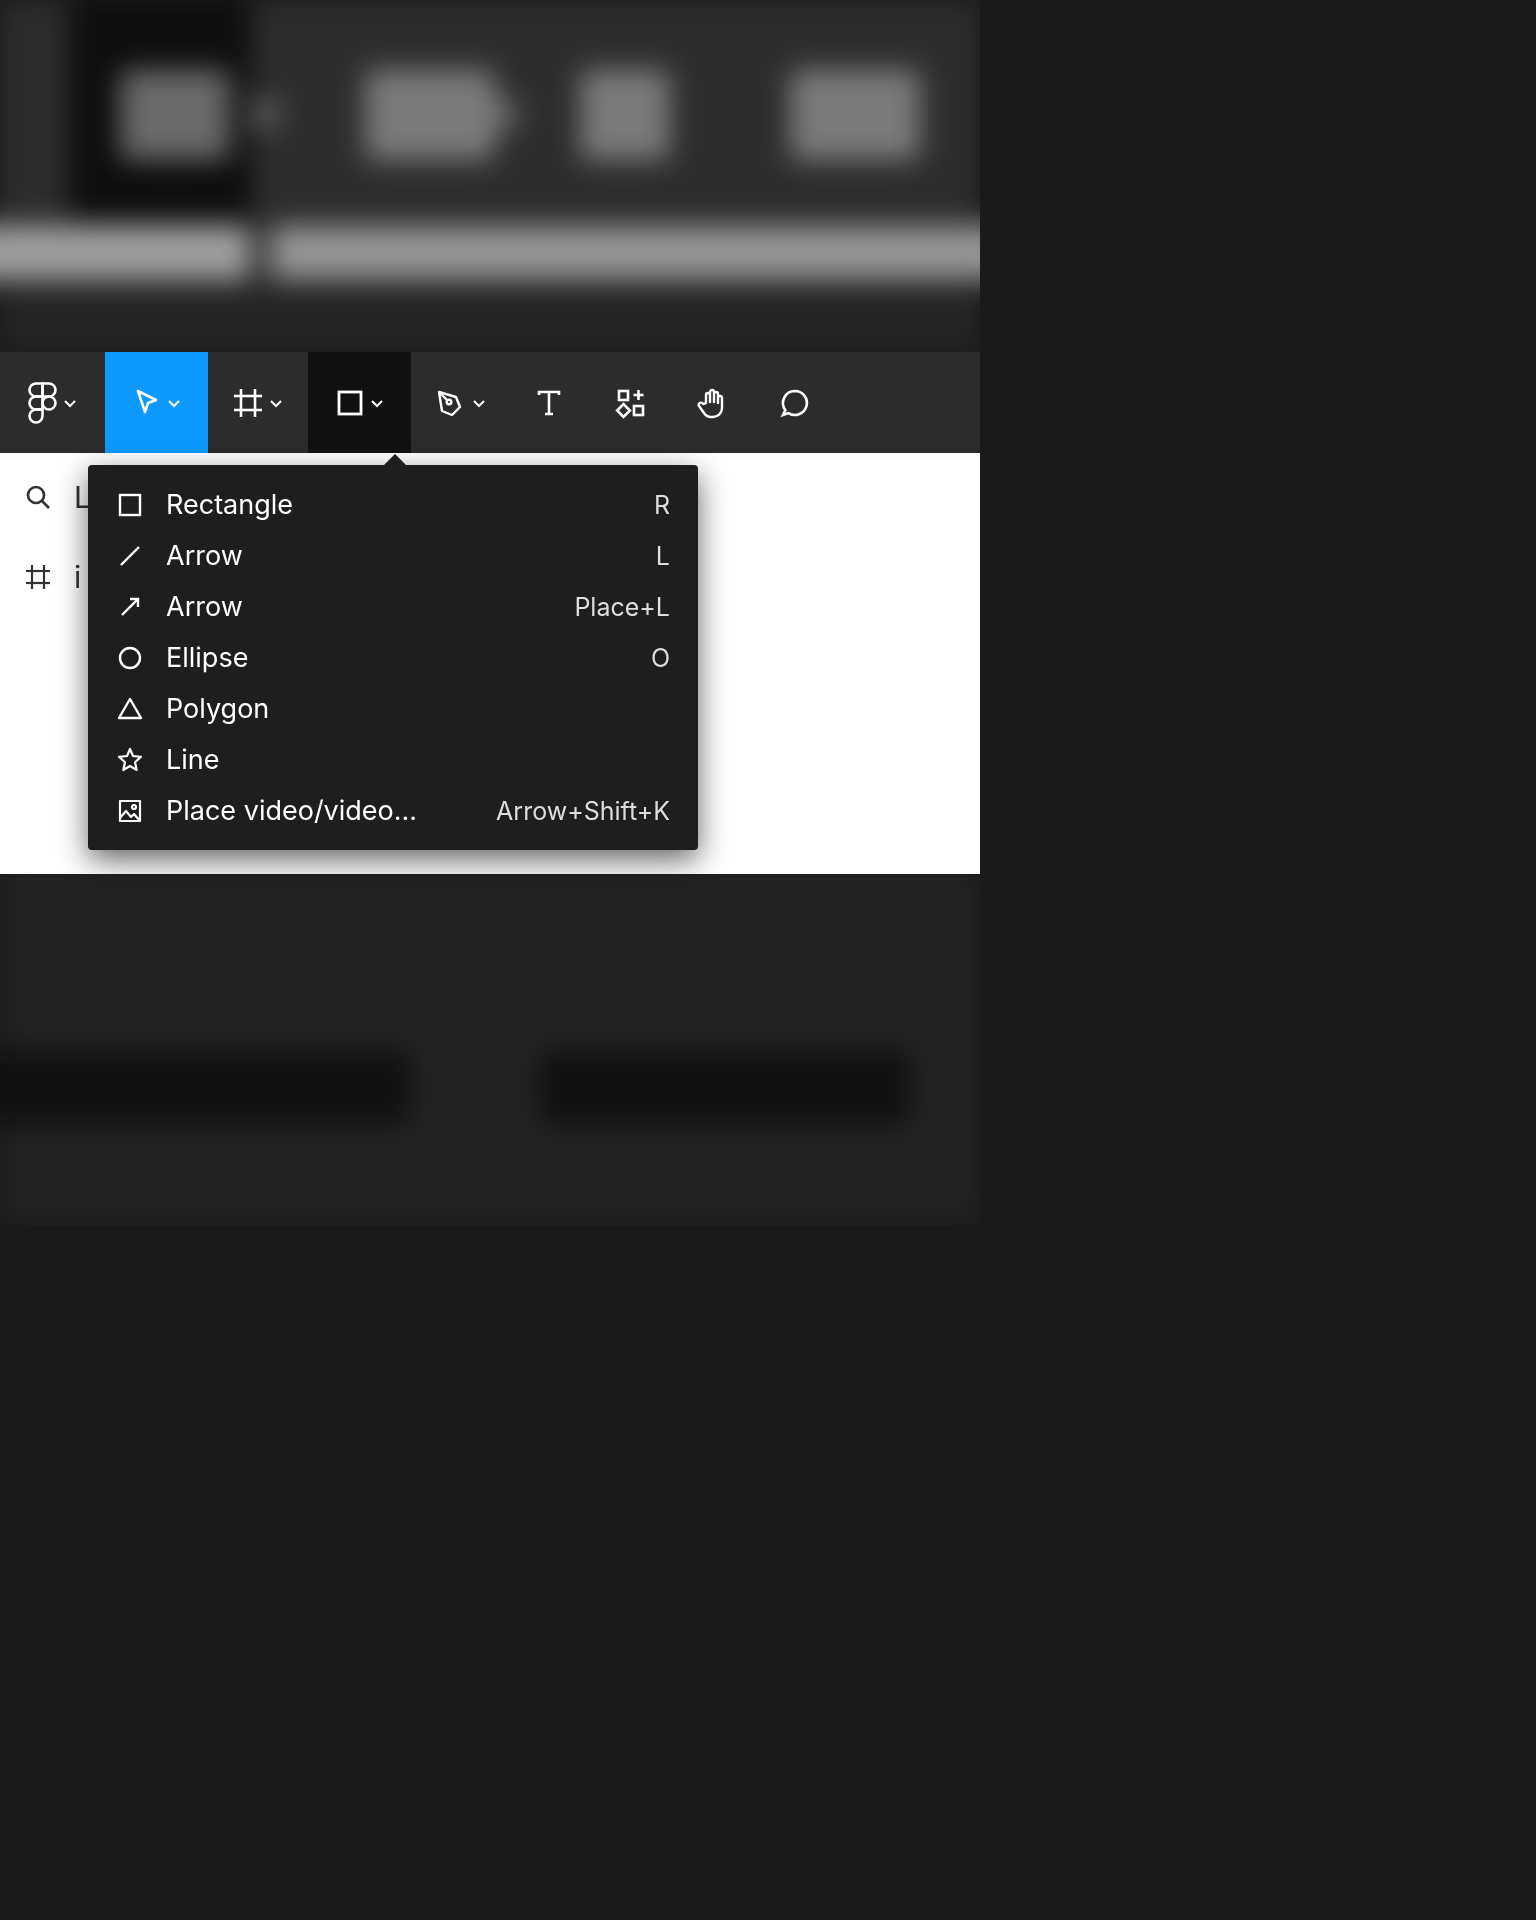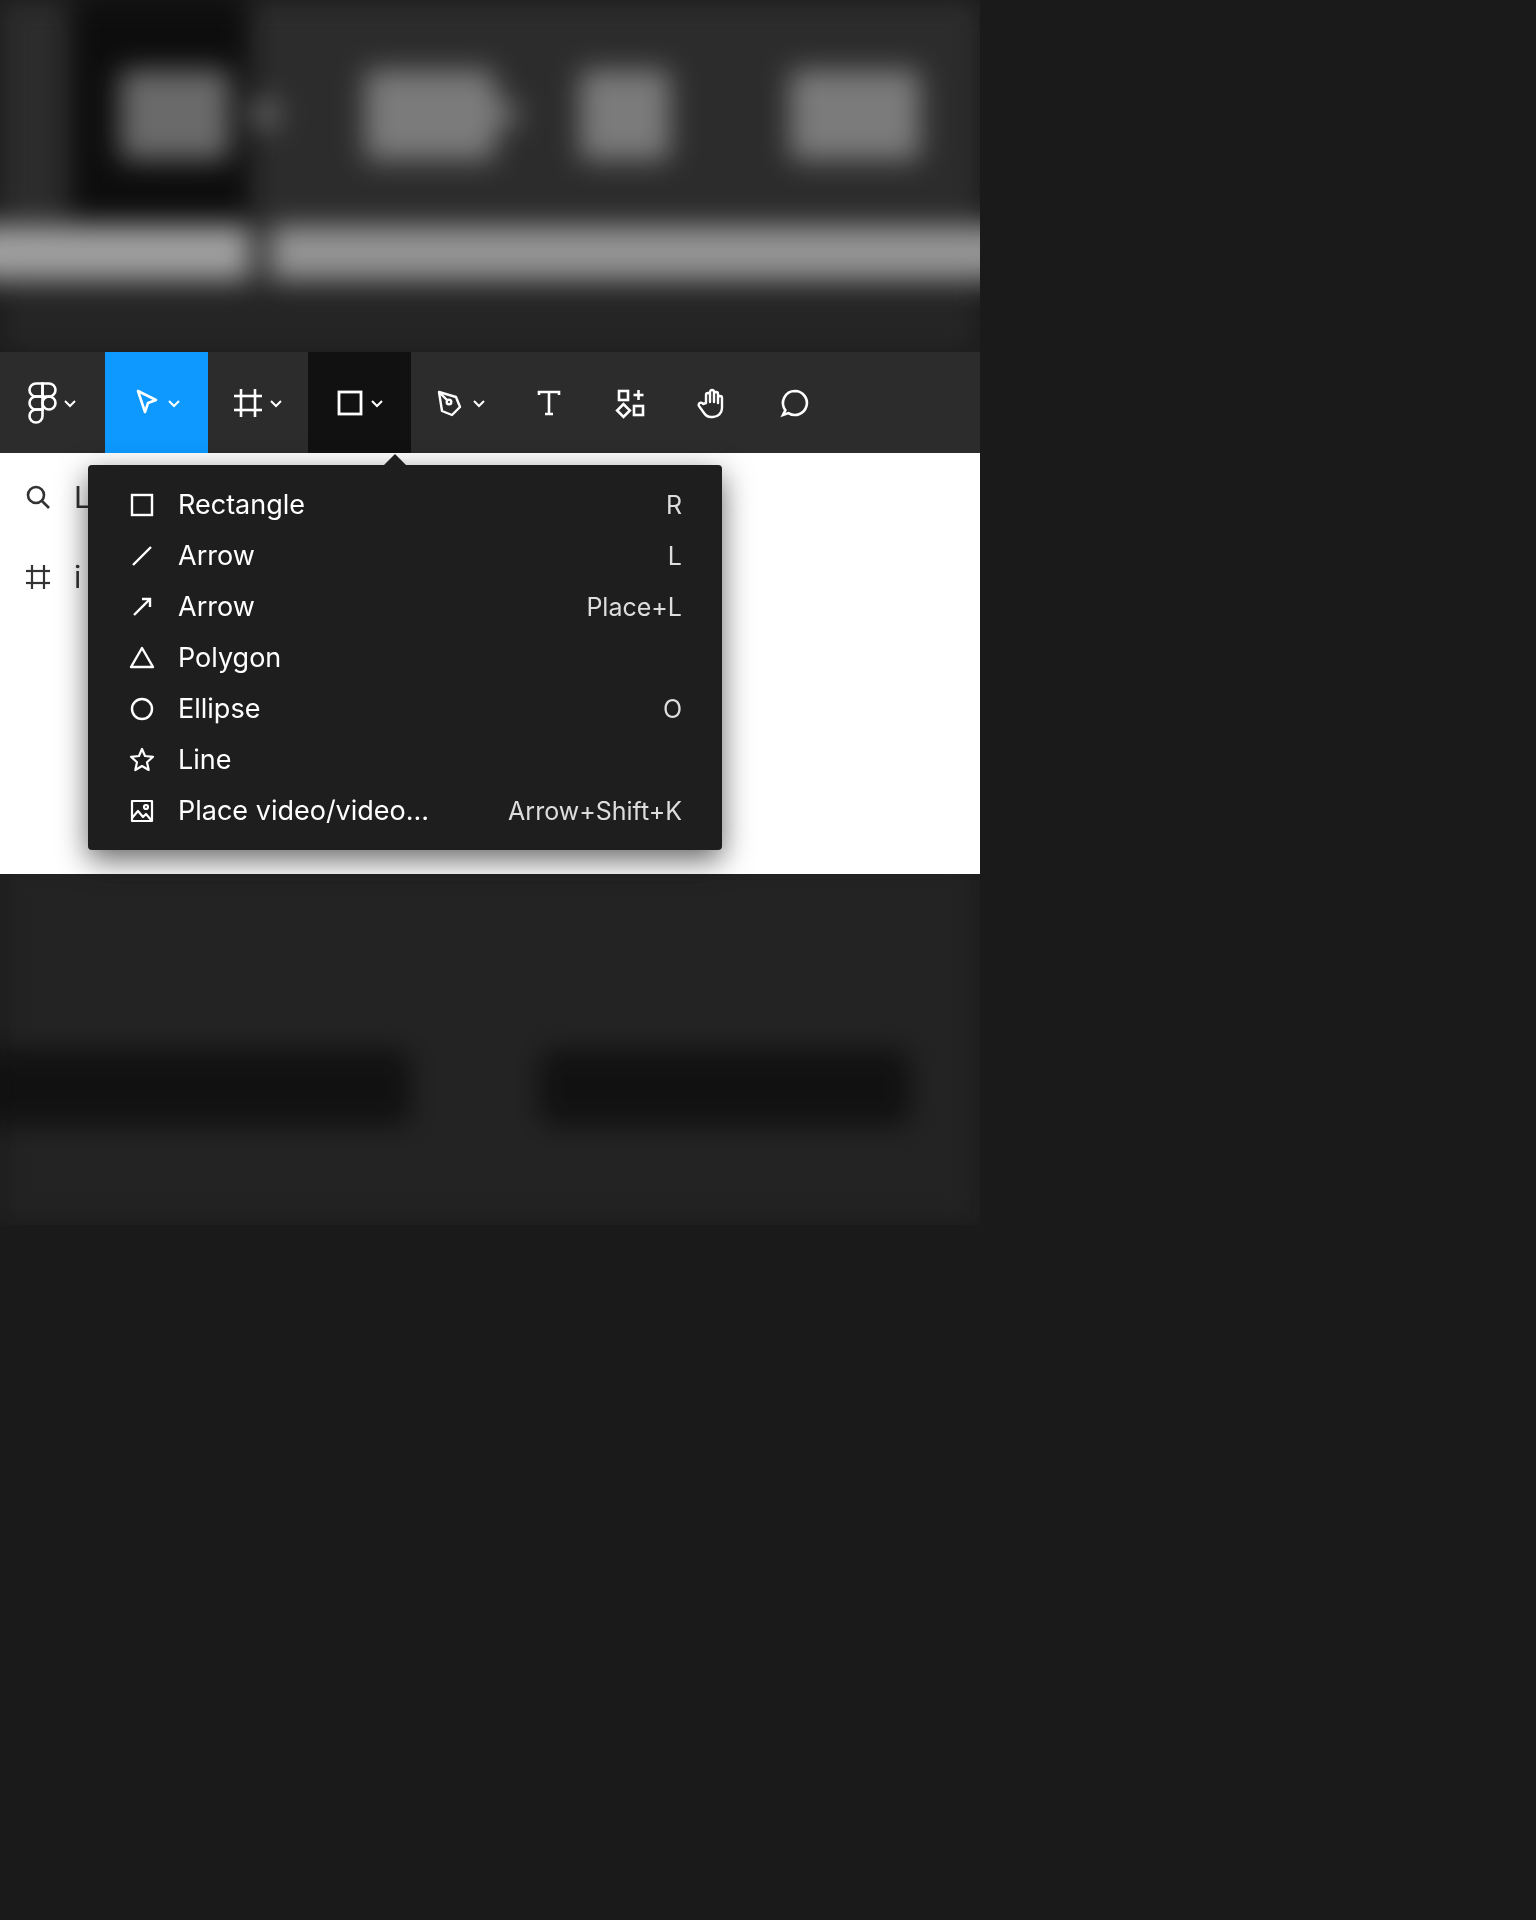--- a/index.html
+++ b/index.html
@@ -46,21 +46,21 @@
   .w-hand{width:82px}
   .w-cmt{width:82px}
 
   .panel{position:absolute;left:0;right:0;top:101px;bottom:0;background:#fff;}
   .panel-row{position:absolute;left:0;height:72px;display:flex;align-items:center;gap:22px;padding-left:24px;color:#333;font-size:30px;}
   .panel-row svg{flex:none}
   .row-search{top:8px}
   .row-layer {top:88px}
 
   
-  .dropdown{position:absolute;left:88px;top:113px;width:610px;background:#1e1e1e;border-radius:4px;box-shadow:0 10px 30px rgba(0,0,0,.6),0 0 0 1px rgba(255,255,255,.05);padding:14px 12px;}
+  .dropdown{position:absolute;left:88px;top:113px;width:610px;background:#1e1e1e;border-radius:4px;box-shadow:0 10px 30px rgba(0,0,0,.6),0 0 0 1px rgba(255,255,255,.05);padding:14px 0;}
   .dropdown::before{content:"";position:absolute;top:-11px;left:296px;border:11px solid transparent;border-bottom-color:#1e1e1e;border-top:none;}
   .menu-item{display:flex;align-items:center;height:51px;padding:0 28px 0 24px;color:#fff;font-size:27px;cursor:pointer;}
   .mi-icon{width:36px;display:flex;justify-content:center;margin-right:18px;}
   .mi-label{flex:1;text-align:left;}
   .mi-short{color:#ddd;font-size:25px;margin-left:12px;}
 </style>
 </head>
 <body>
 
 <div class="bg-blur">
@@ -221,35 +221,35 @@
         <svg width="26" height="26" viewBox="0 0 26 26" fill="none" stroke="#fff" stroke-width="2.4">
             <line x1="5" y1="21" x2="21" y2="5"></line>
             <path d="M13 5h8v8"></path>
           </svg>
       </span>
       <span class="mi-label">Arrow</span>
       <span class="mi-short">Place+L</span>
     </div>
     <div class="menu-item">
       <span class="mi-icon">
+        <svg width="26" height="26" viewBox="0 0 26 26" fill="none" stroke="#fff" stroke-width="2.4">
+            <circle cx="13" cy="13" r="10"></circle>
+          </svg>
+      </span>
+      <span class="mi-label">Ellipse</span>
+      <span class="mi-short">O</span>
+    </div>
+    <div class="menu-item">
+      <span class="mi-icon">
         <svg width="26" height="26" viewBox="0 0 26 26" fill="none" stroke="#fff" stroke-width="2.4" stroke-linejoin="round">
             <path d="M13 3L24 22H2z"></path>
           </svg>
       </span>
       <span class="mi-label">Polygon</span>
       <span class="mi-short"></span>
-    </div>
-    <div class="menu-item">
-      <span class="mi-icon">
-        <svg width="26" height="26" viewBox="0 0 26 26" fill="none" stroke="#fff" stroke-width="2.4">
-            <circle cx="13" cy="13" r="10"></circle>
-          </svg>
-      </span>
-      <span class="mi-label">Ellipse</span>
-      <span class="mi-short">O</span>
     </div>
     <div class="menu-item">
       <span class="mi-icon">
         <svg width="26" height="26" viewBox="0 0 26 26" fill="none" stroke="#fff" stroke-width="2.2" stroke-linejoin="round">
             <path d="M13 2l3 7 8 .8-6 5.4 1.7 7.8L13 19l-6.7 4 1.7-7.8-6-5.4 8-.8z"></path>
           </svg>
       </span>
       <span class="mi-label">Line</span>
       <span class="mi-short"></span>
     </div>

